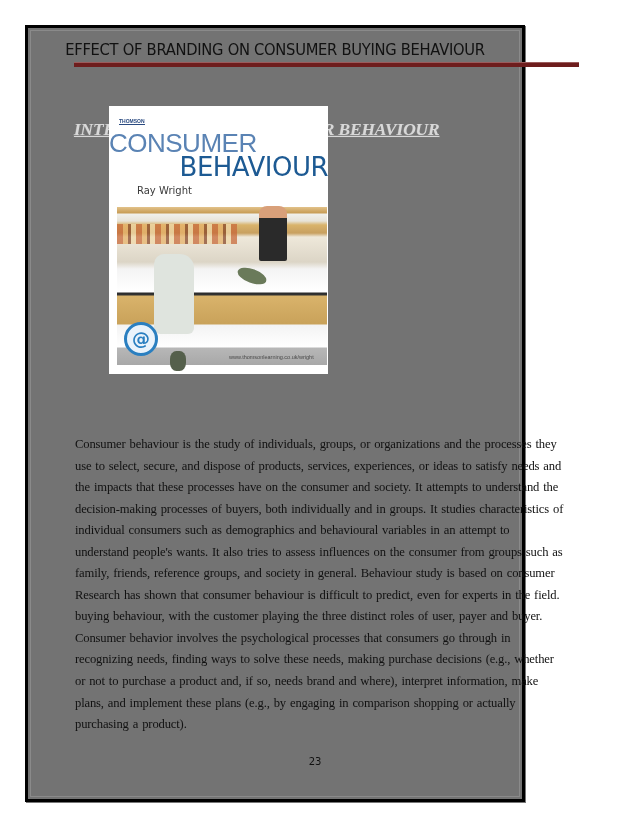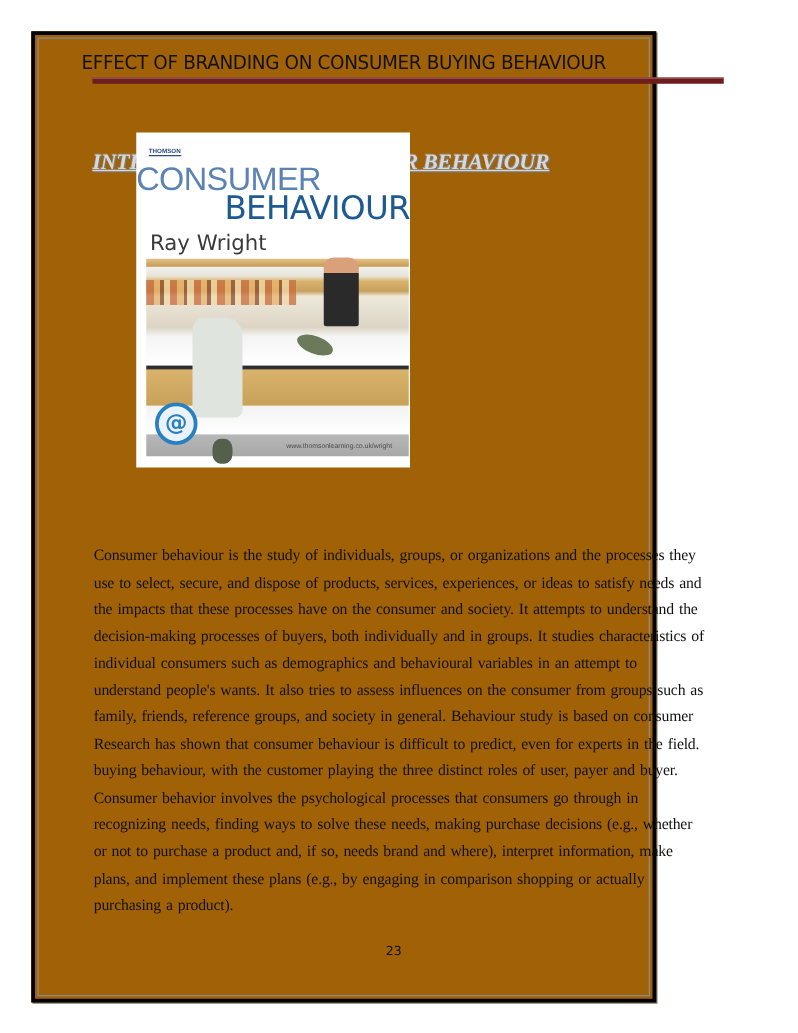--- a/index.html
+++ b/index.html
@@ -1,20 +1,20 @@
 <!DOCTYPE html>
 <html><head>
   <meta charset="utf-8">
   <style>
     html, body { margin: 0; padding: 0; background: #ffffff; }
     body { width: 638px; height: 826px; position: relative; overflow: hidden; font-family: "Liberation Serif", serif; }
 
     .frame-outer {
       position: absolute; left: 25px; top: 25px; width: 500px; height: 777px;
-      box-sizing: border-box; border: 3px solid #000; background: #a16207;
+      box-sizing: border-box; border: 3px solid #000; background: #737373;
       box-shadow: 1px 1px 0 #777;
     }
     .frame-inner {
       position: absolute; left: 2px; top: 2px; right: 2px; bottom: 2px;
       border: 1px solid #8a8a8a;
     }
 
     .running-header {
       position: absolute; left: 0; top: 13px; width: 100%;
       text-align: center; font-family: "DejaVu Sans", sans-serif;
@@ -34,21 +34,21 @@
       margin-top: 38px;
     }
 
     .book-cover {
       position: absolute; left: 81px; top: 78px; width: 219px; height: 268px;
       background: #fff; overflow: hidden;
     }
     .cover-publisher { position: absolute; left: 10px; top: 12px; font-family: "Liberation Sans", sans-serif; font-size: 5px; color: #2a4a80; font-weight: bold; border-bottom: 1px solid #2a4a80; }
     .cover-title-1 { position: absolute; left: 0; top: 22px; width: 100%; text-align: left; font-family: Liberation Sans, sans-serif; font-size: 26px; color: #5a83b4; letter-spacing: -0.5px; }
     .cover-title-2 { position: absolute; left: 0; top: 46px; width: 100%; text-align: right; font-family: "DejaVu Sans", sans-serif; font-size: 26px; color: #1d5a93; letter-spacing: -0.5px; }
-    .cover-author { position: absolute; left: 11px; top: 79px; font-family: "DejaVu Sans", sans-serif; font-size: 17px; color: #3a3a3a; }
+    .cover-author { position: absolute; left: 28px; top: 79px; font-family: "DejaVu Sans", sans-serif; font-size: 10px; color: #3a3a3a; }
     .cover-photo {
       position: absolute; left: 8px; top: 101px; width: 210px; height: 158px;
       background:
         linear-gradient(180deg, #e2c28a 0px, #c79c55 6px, #f0f0ec 7px, #e7e3d8 14px,
           #d9b36b 18px, #c8a060 26px, #eee8da 30px, #dcd5c6 55px,
           #f4f4f4 62px, #ffffff 85px, #2b2b2b 86px, #333 88px,
           #d9b36b 89px, #c9a25a 117px, #f3f3f3 118px, #ffffff 140px,
           #b7b7b7 141px, #a8a8a8 158px);
     }
     .cover-shelf-items {

